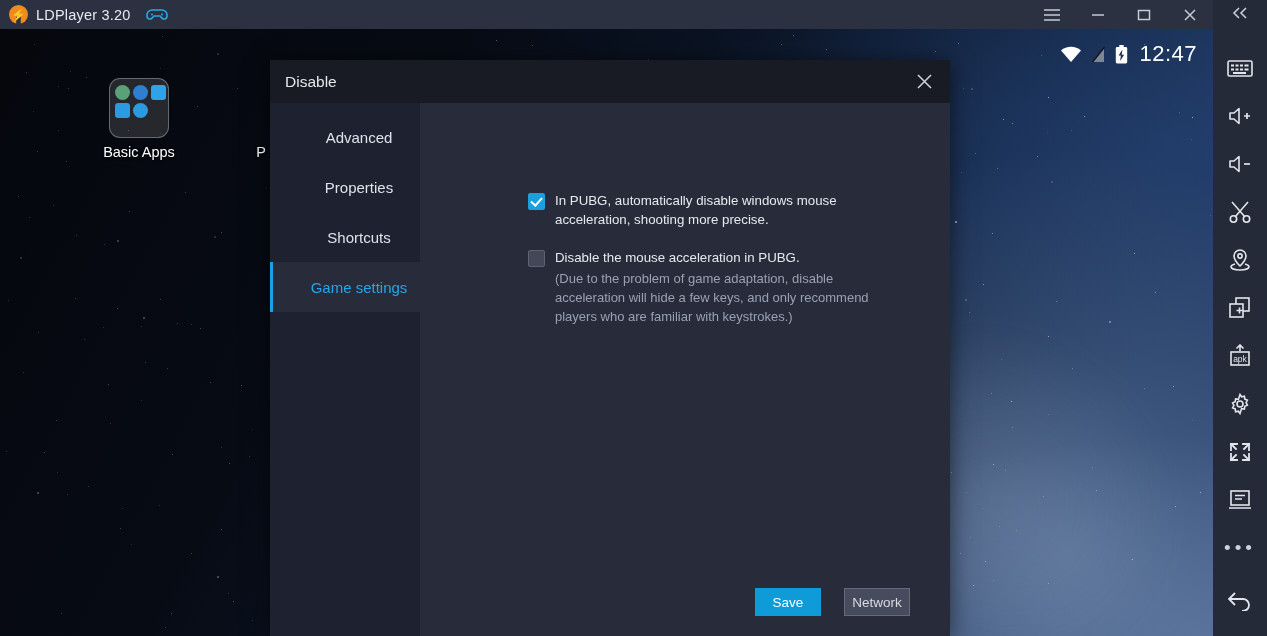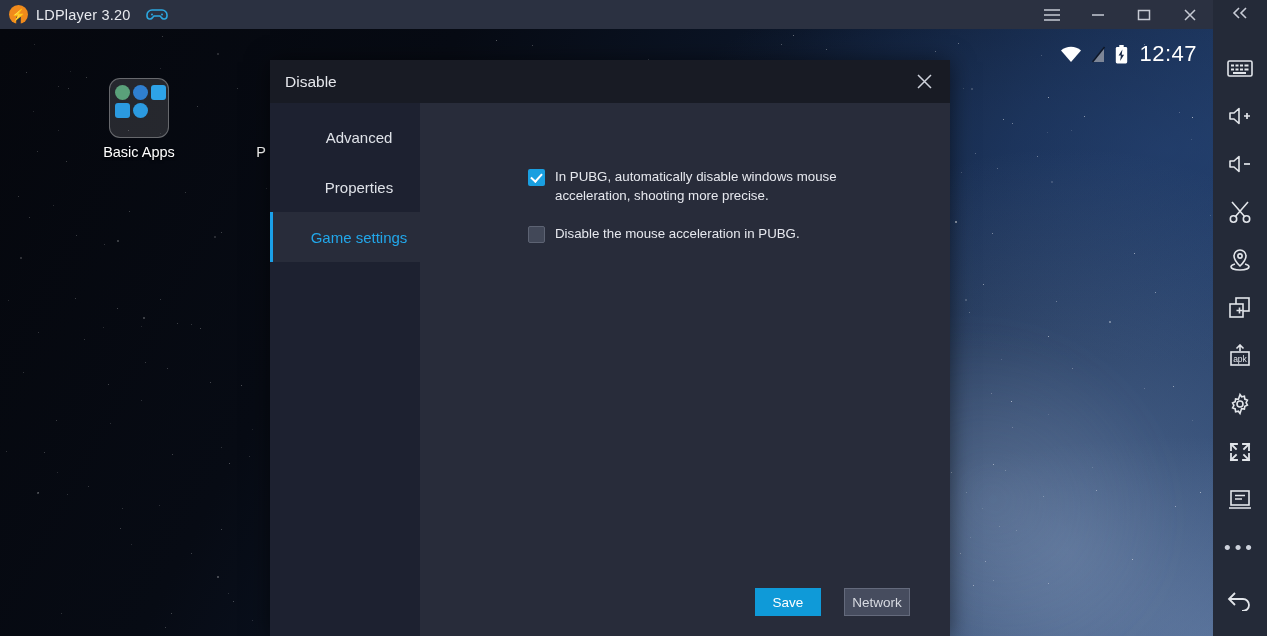--- a/index.html
+++ b/index.html
@@ -134,21 +134,21 @@
   .nav-item {
     height: 50px; display: flex; align-items: center; justify-content: center;
     color: #dfe2e8; font-size: 15px; position: relative; padding-left: 28px;
   }
   .nav-item.active { background: #282c3a; color: #22a7ea; }
   .nav-item.active::before {
     content: ""; position: absolute; left: 0; top: 0; bottom: 0; width: 3px;
     background: #1ba0e8;
   }
 
-  .content { flex: 1; position: relative; padding: 64px 0 0 108px; }
+  .content { flex: 1; position: relative; padding: 88px 0 0 108px; }
 
   .opt-row { display: flex; gap: 10px; margin-bottom: 19px; }
   .cb {
     width: 17px; height: 17px; flex: none; margin-top: 2px; border-radius: 2px;
     position: relative;
   }
   .cb.on { background: #1a9fe0; }
   .cb.on::after {
     content: ""; position: absolute; left: 5px; top: 2px;
     width: 5px; height: 9px; border: solid #fff;
@@ -691,35 +691,39 @@
     </div>
 
     <div class="dlg-body">
       <div class="nav">
         <div class="nav-item">
           <span>Advanced</span>
         </div>
         <div class="nav-item">
           <span>Properties</span>
         </div>
+        <div class="nav-item">
+          <span>Shortcuts</span>
+        </div>
         <div class="nav-item active">
           <span>Game settings</span>
         </div>
       </div>
 
       <div class="content">
         <div class="opt-row">
           <span class="cb on"></span>
           <span class="opt-text">In PUBG, automatically disable windows mouse acceleration, shooting more precise.</span>
         </div>
 
         <div class="opt-row" style="margin-bottom:0;">
           <span class="cb off"></span>
           <span class="opt-text">Disable the mouse acceleration in PUBG.</span>
         </div>
+        <div class="opt-desc">(Due to the problem of game adaptation, disable acceleration will hide a few keys, and only recommend players who are familiar with keystrokes.)</div>
 
         <div class="dlg-footer">
           <button class="btn primary">Save</button>
           <button class="btn ghost">Network</button>
         </div>
       </div>
     </div>
   </div>
 </div>
 

